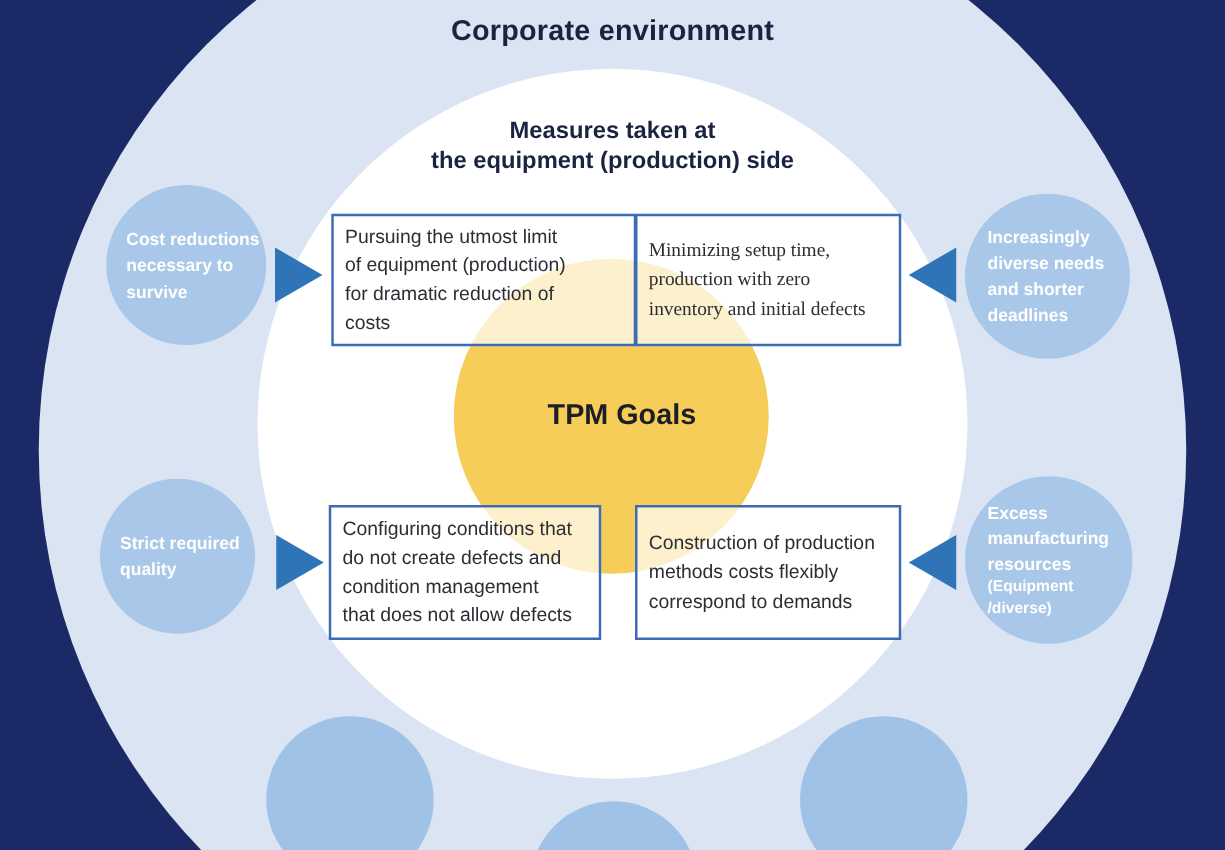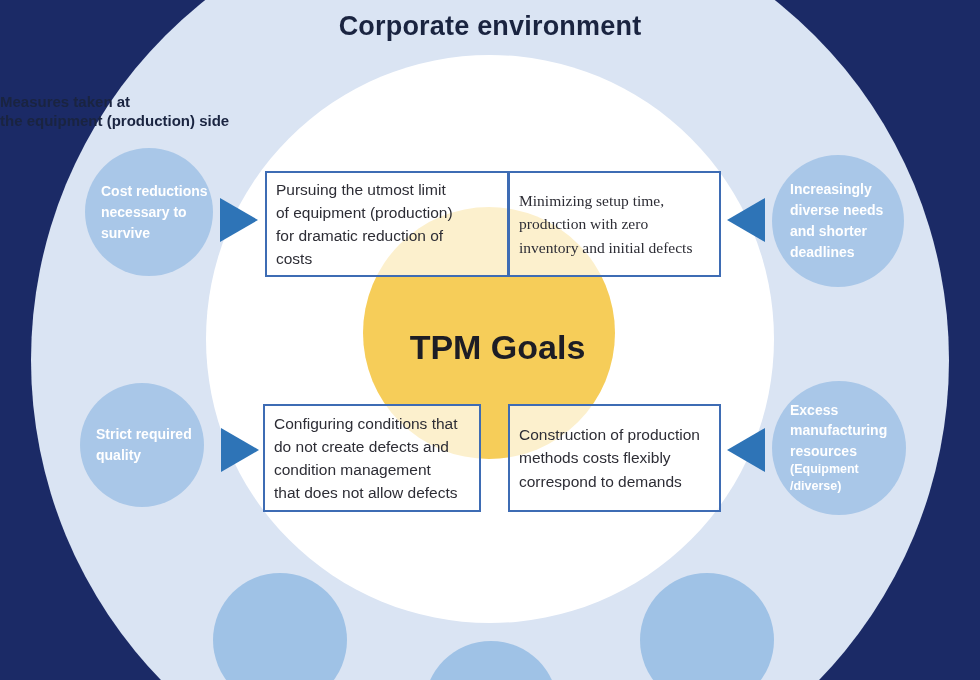--- a/index.html
+++ b/index.html
@@ -24,37 +24,38 @@
     z-index:3;
   }
   .yellow-zone{
     left:363px;top:207px;width:252px;height:252px;
     background:var(--yellow,#f6cd59);
     z-index:4;
   }
   .slide-title{
     left:0;top:11px;width:980px;
     text-align:center;
-    font-size:27px;font-weight:bold;
+    font-size:23px;font-weight:bold;
     color:var(--ink,#1a2440);
     letter-spacing:.2px;
     z-index:4;
   }
   .subtitle{
     left:0;top:93px;width:980px;
-    font-size:15px;font-weight:bold;
+    text-align:center;
+    font-size:19px;font-weight:bold;
     color:var(--ink,#1a2440);
     line-height:1.25;
     white-space:pre-line;
     z-index:4;
   }
   .tpm-label{
-    left:363px;top:328px;width:269px;
+    left:363px;top:318px;width:269px;
     text-align:center;
-    font-size:34px;font-weight:bold;
+    font-size:23px;font-weight:bold;
     color:var(--center_text,#1d1d25);
     z-index:5;
   }
   .measure-box{
     box-sizing:border-box;
     background:rgba(255,255,255,0.70);
     border:2.5px solid var(--box_border,#3e6cb4);
     color:var(--box_text,#2d2d35);
     font-size:15.5px;line-height:1.5;
     padding:4px 4px 4px 9px;

